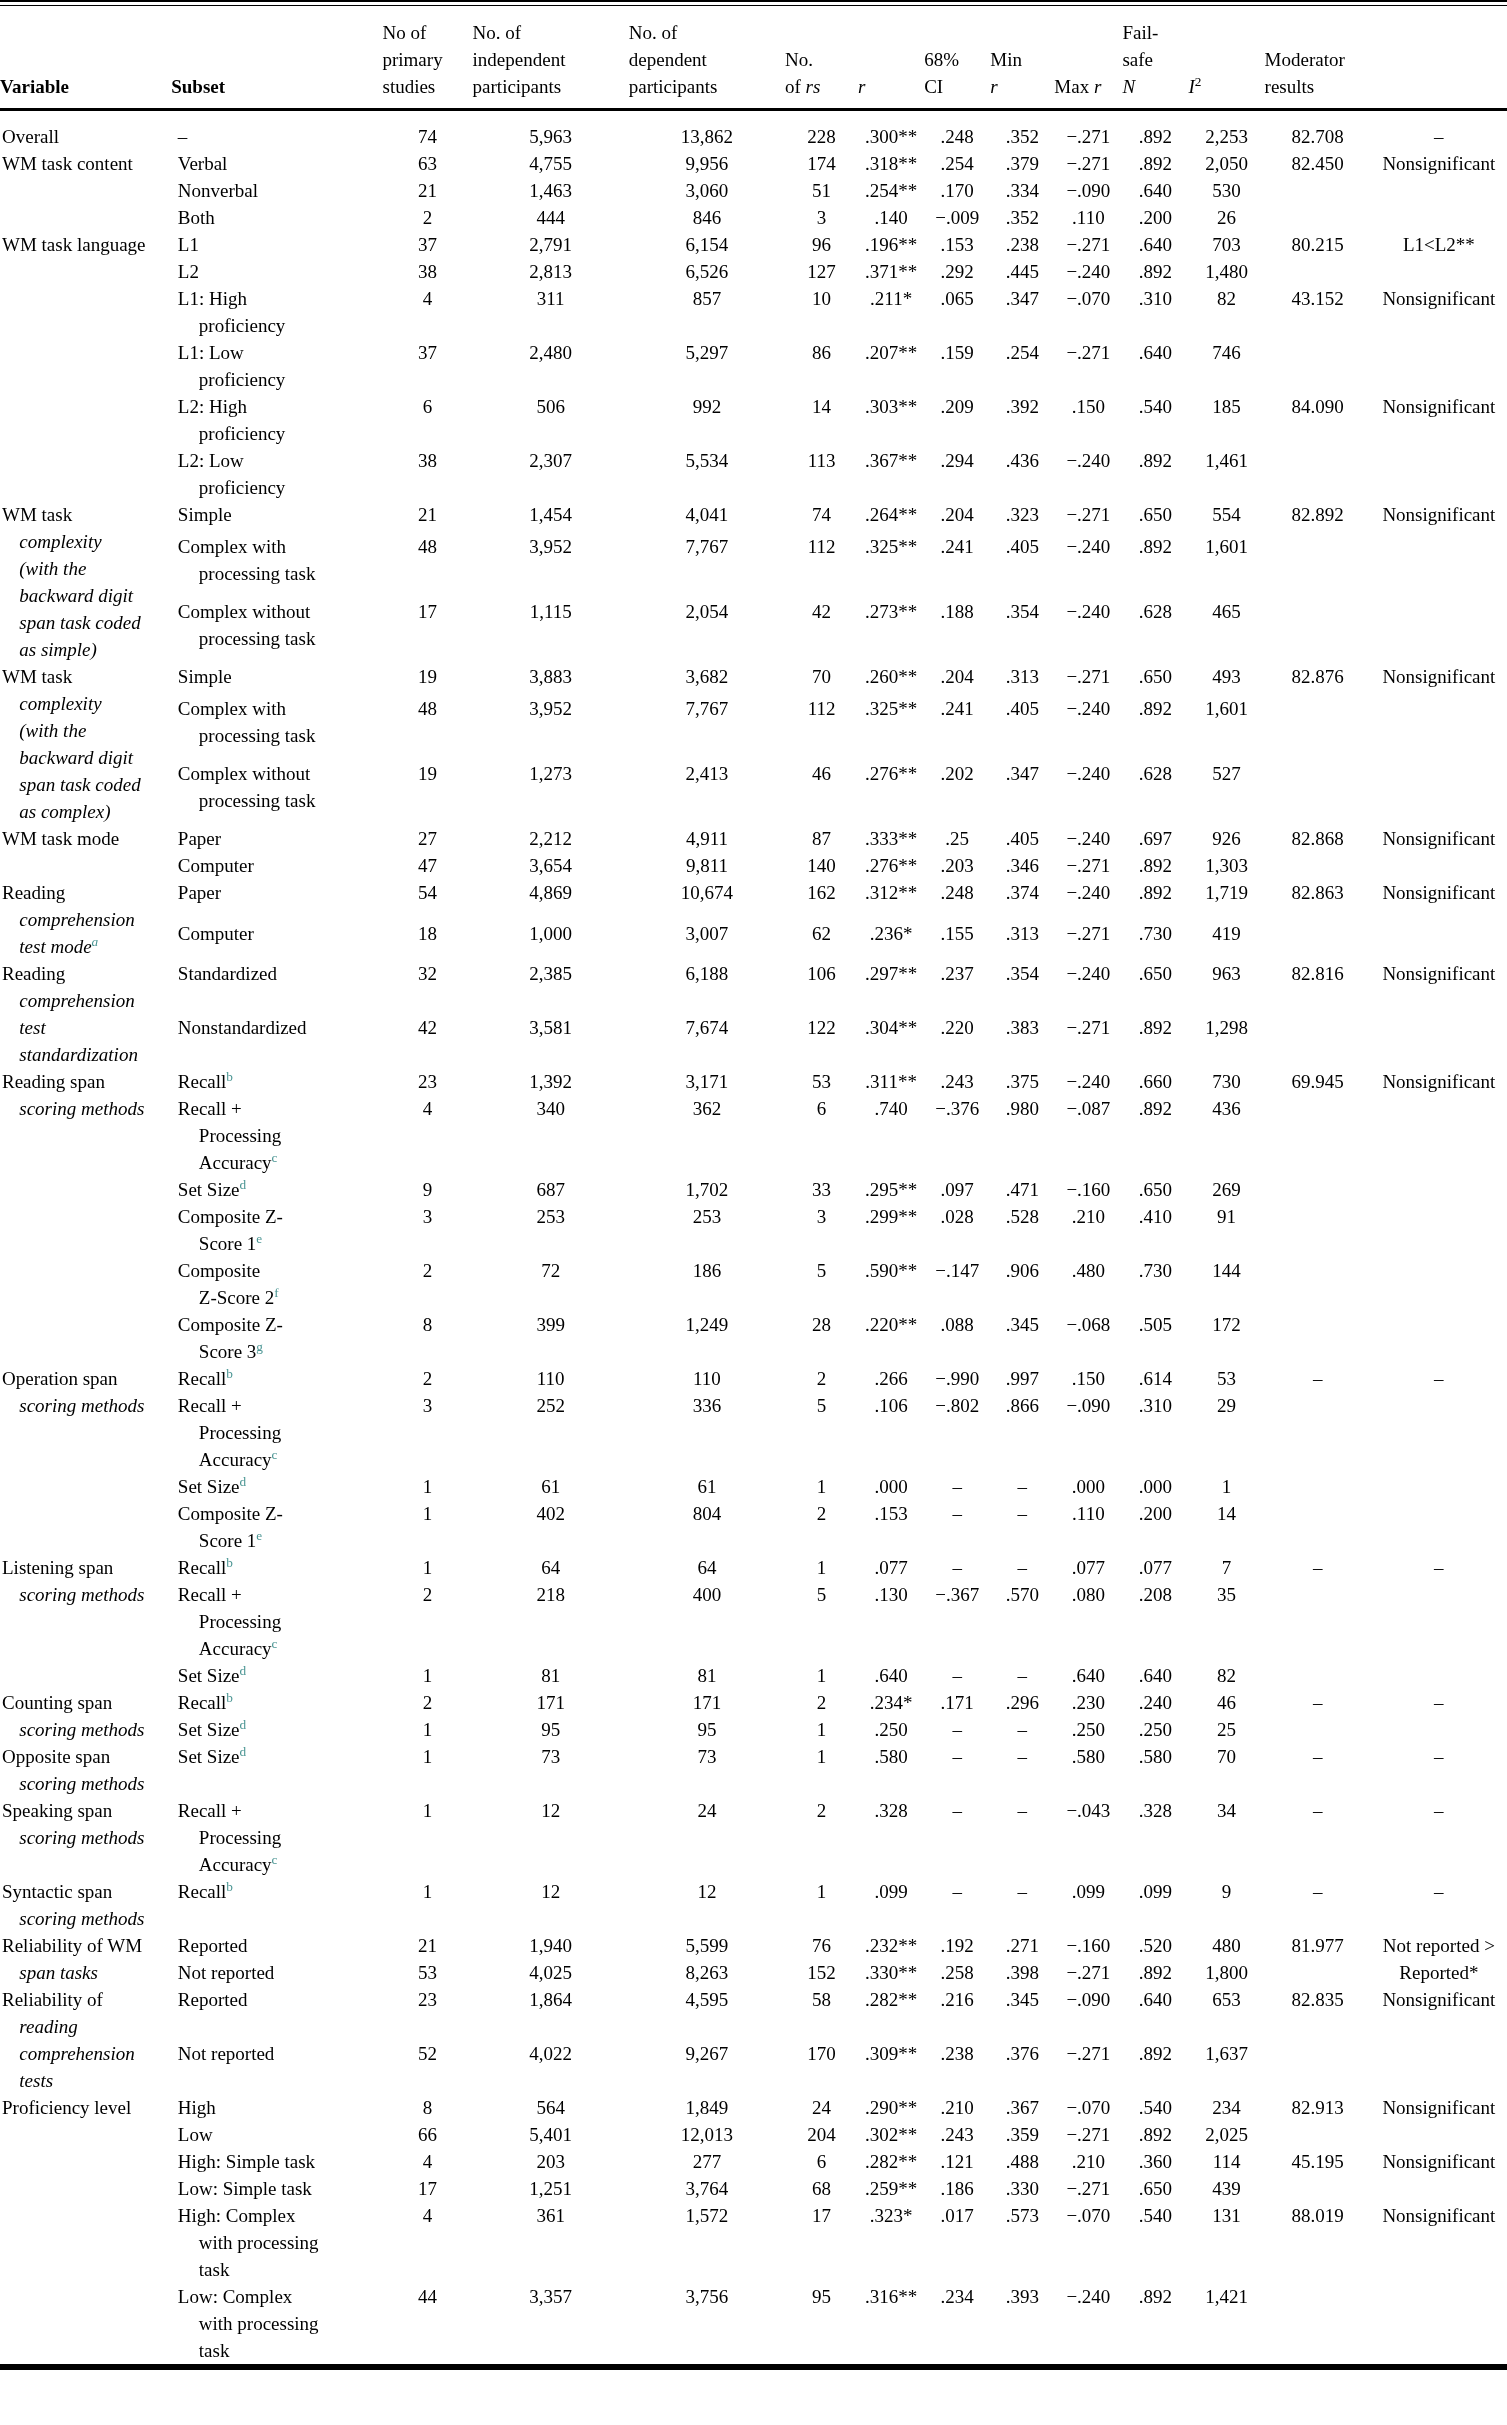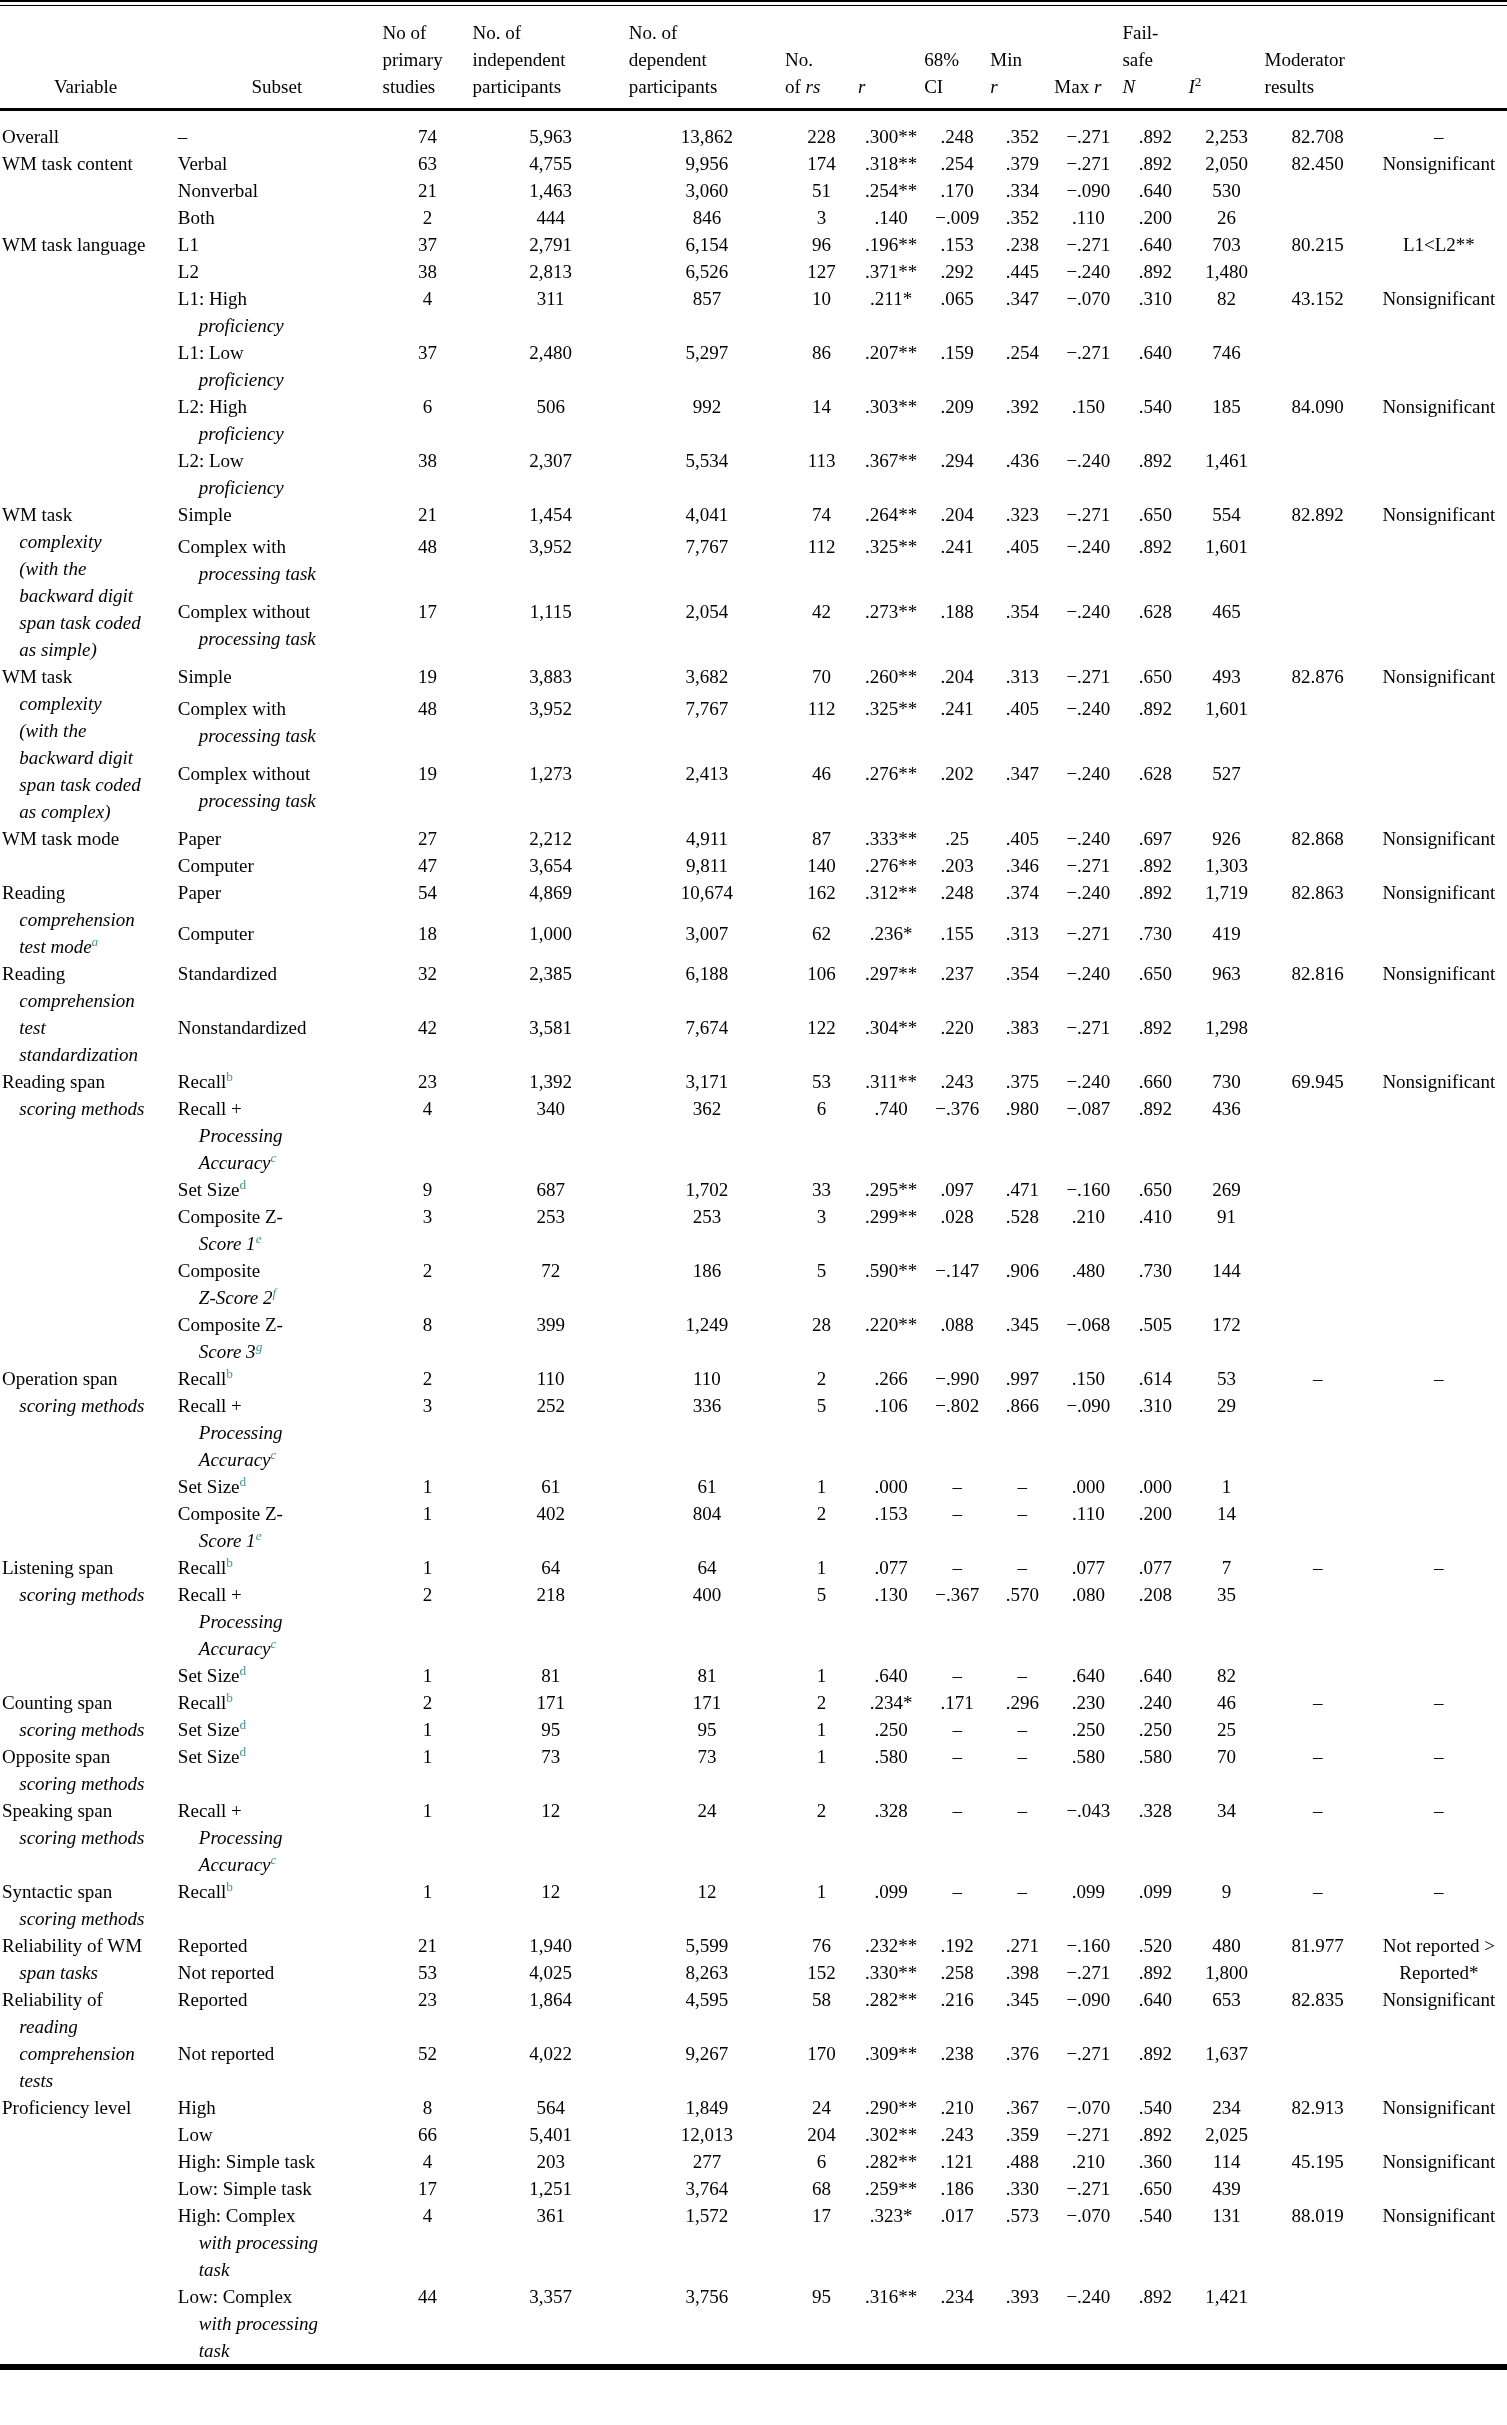--- a/index.html
+++ b/index.html
@@ -14,28 +14,28 @@
   }
   .rule-top   { border-top: 2.7px solid #000; border-bottom: 1.3px solid #000; height: 6px; }
   .rule-bottom{ border-top: 2px solid #000; border-bottom: 4px solid #000; height: 4.7px; }
   table.meta {
     border-collapse: collapse; table-layout: fixed;
     width: 1507px;
   }
   th, td { padding: 0; vertical-align: top; font-weight: normal; }
   thead th { vertical-align: bottom; padding-top: 13.3px; padding-bottom: 8px; }
   thead tr { border-bottom: 3.3px solid #000; }
-  th.h-left { text-align: center; }
+  th.h-left { text-align: left; font-weight: bold; }
   th.h-stat { text-align: left; }
   td.var    { text-align: left; padding-left: 2px; margin-top: 31px; }
   td.subset { text-align: left; padding-left: 6.6px; }
   td.num    { text-align: center; white-space: nowrap; }
   .ln  { white-space: nowrap; }
   td.var .ind    { padding-left: 17.3px; font-style: italic; }
-  td.subset .ind { padding-left: 21px; font-style: italic; }
+  td.subset .ind { padding-left: 21px; }
   sup { font-size: 13.3px; line-height: 0; vertical-align: super; }
   tbody sup { color: var(--fn-color); }
   thead sup { color: #000; }
   tr.spacer td { height: 13.3px; }
 </style>
 </head>
 <body>
 
 <div class="rule-top"></div>
 

